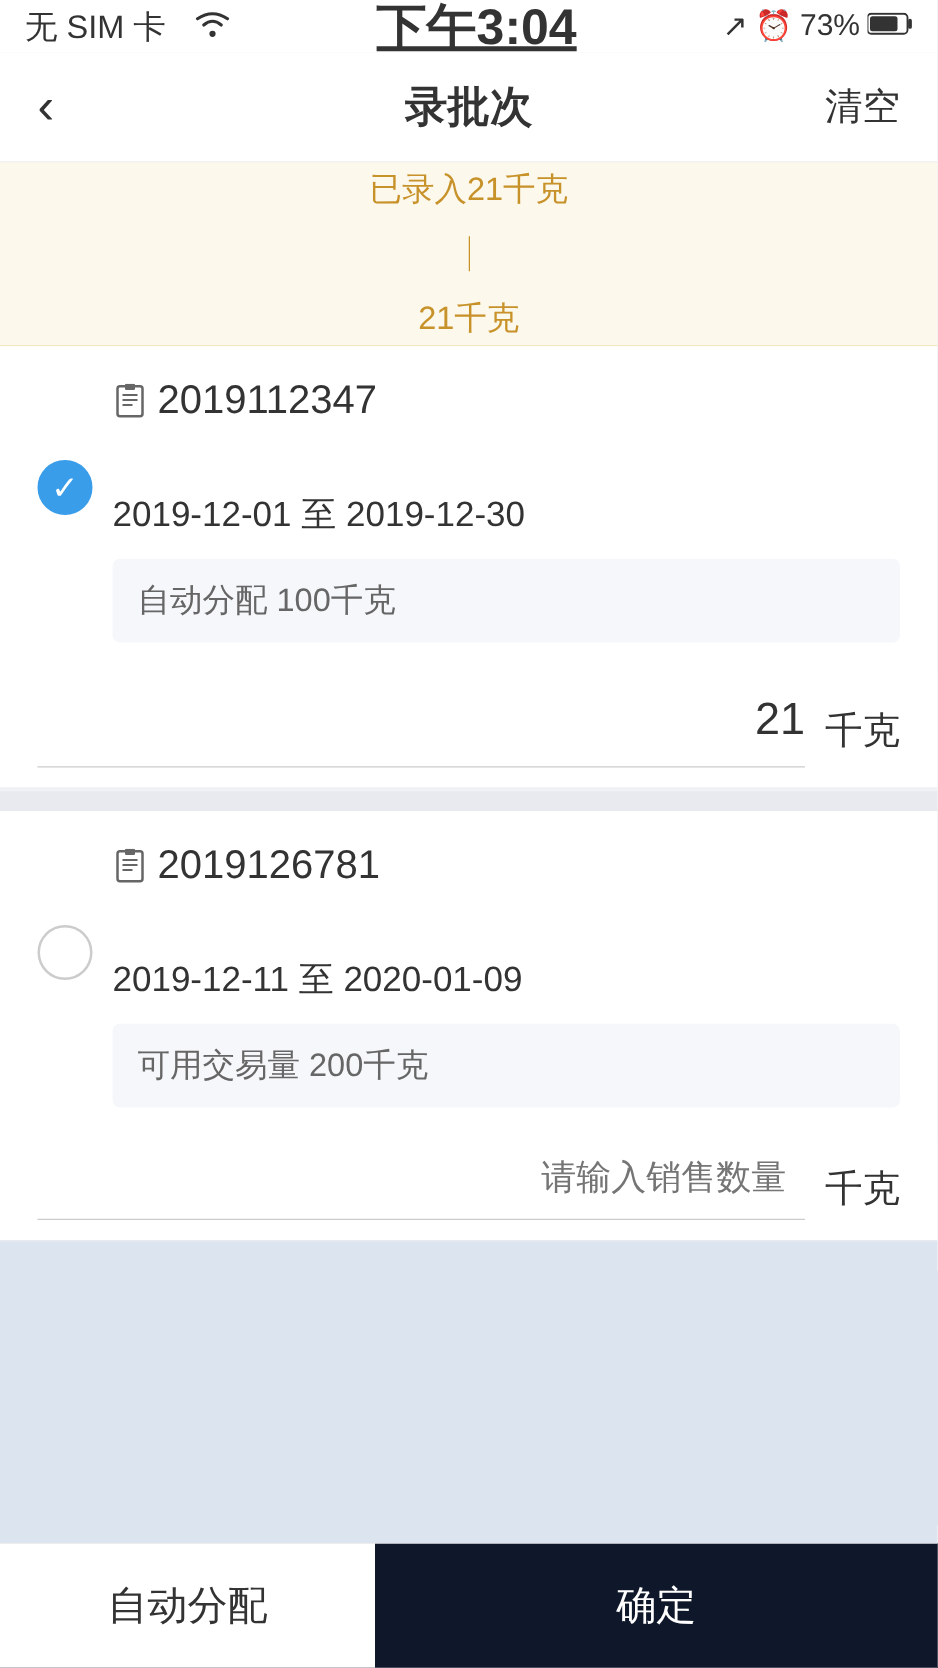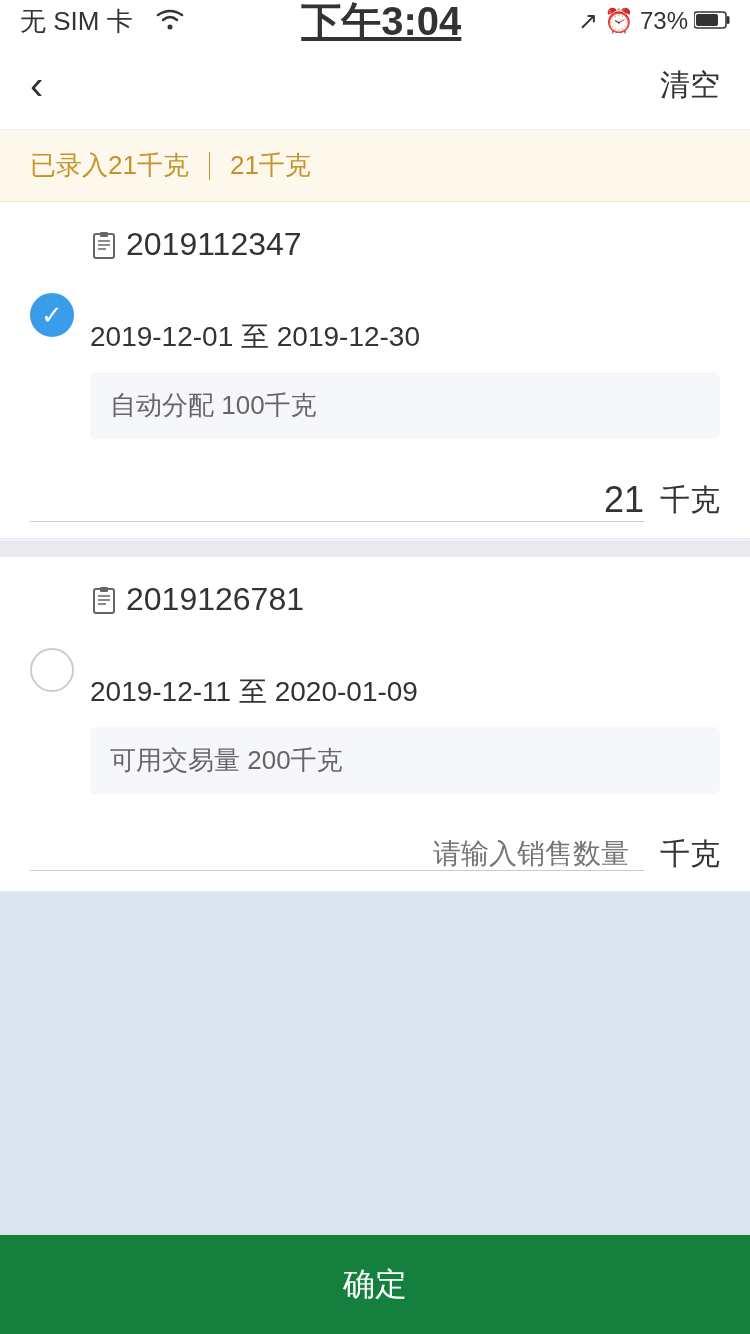--- a/index.html
+++ b/index.html
@@ -51,25 +51,26 @@
     }
     .nav-clear {
       font-size: 30px;
       color: #333;
       cursor: pointer;
     }
 
     
     .info-banner {
       background: #fdf8ec;
-      padding: 18px 30px;
+      padding: 4px 30px;
       display: flex;
       align-items: center;
       gap: 20px;
       border-bottom: 1px solid #f0e8c0;
+      flex-direction: column;
     }
     .info-label {
       font-size: 26px;
       color: #c8922a;
     }
     .info-divider {
       width: 1px;
       height: 28px;
       background: #c8922a;
     }
@@ -196,21 +197,21 @@
     .input-unit {
       font-size: 30px;
       color: #333;
     }
     .input-underline-wrap {
       display: flex;
       align-items: flex-end;
       justify-content: flex-end;
       flex: 1;
       border-bottom: 1px solid #ccc;
-      padding-bottom: 0;
+      padding-bottom: 17px;
     }
 
     
     .empty-area {
       background: #dce4f0;
       flex: 1;
       min-height: 400px;
     }
 
     
@@ -236,21 +237,21 @@
       border: none;
       outline: none;
     }
     .btn-confirm {
       flex: 1.5;
       display: flex;
       align-items: center;
       justify-content: center;
       font-size: 32px;
       color: #fff;
-      background: #15803d;
+      background: #0f172a;
       cursor: pointer;
       border: none;
       outline: none;
     }
 
     .main-content {
       padding-bottom: 100px;
     }
   </style>
 </head>
@@ -278,20 +279,21 @@
         <rect x="0" y="1" width="32" height="16" rx="3" fill="none" stroke="#333" stroke-width="1.5"></rect>
         <rect x="32.5" y="5" width="3" height="8" rx="1.5" fill="#333"></rect>
         <rect x="2" y="3" width="22" height="12" rx="2" fill="#333"></rect>
       </svg>
     </span>
   </div>
 </div>
 
 <div class="nav-bar">
   <div class="nav-back">‹</div>
+  <div class="nav-title">录批次</div>
   <div class="nav-clear">清空</div>
 </div>
 
 <div class="main-content">
 
   <div class="info-banner">
     <span class="info-label">已录入21千克</span>
     <div class="info-divider"></div>
     <span class="info-value">21千克</span>
   </div>
@@ -356,14 +358,15 @@
       </div>
       <span class="input-unit">千克</span>
     </div>
   </div>
 
   <div class="empty-area" style="min-height: 420px;"></div>
 
 </div>
 
 <div class="bottom-bar">
+  <button class="btn-auto">自动分配</button>
   <button class="btn-confirm">确定</button>
 </div>
 
 </body></html>

